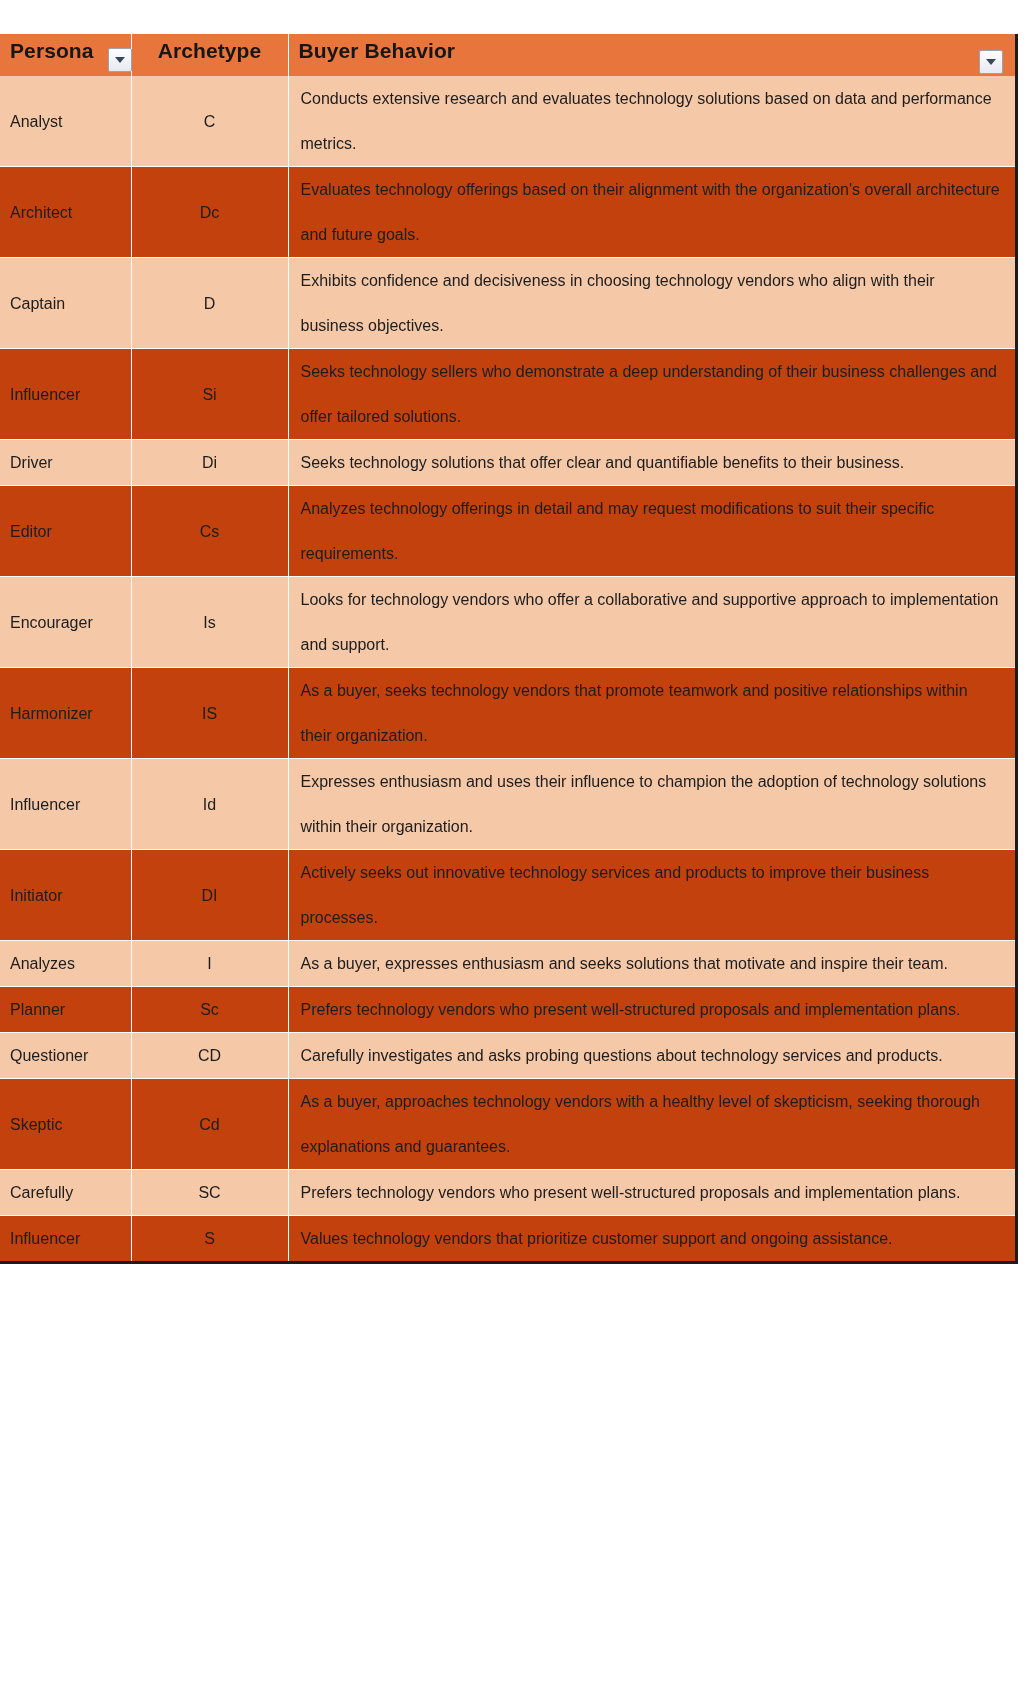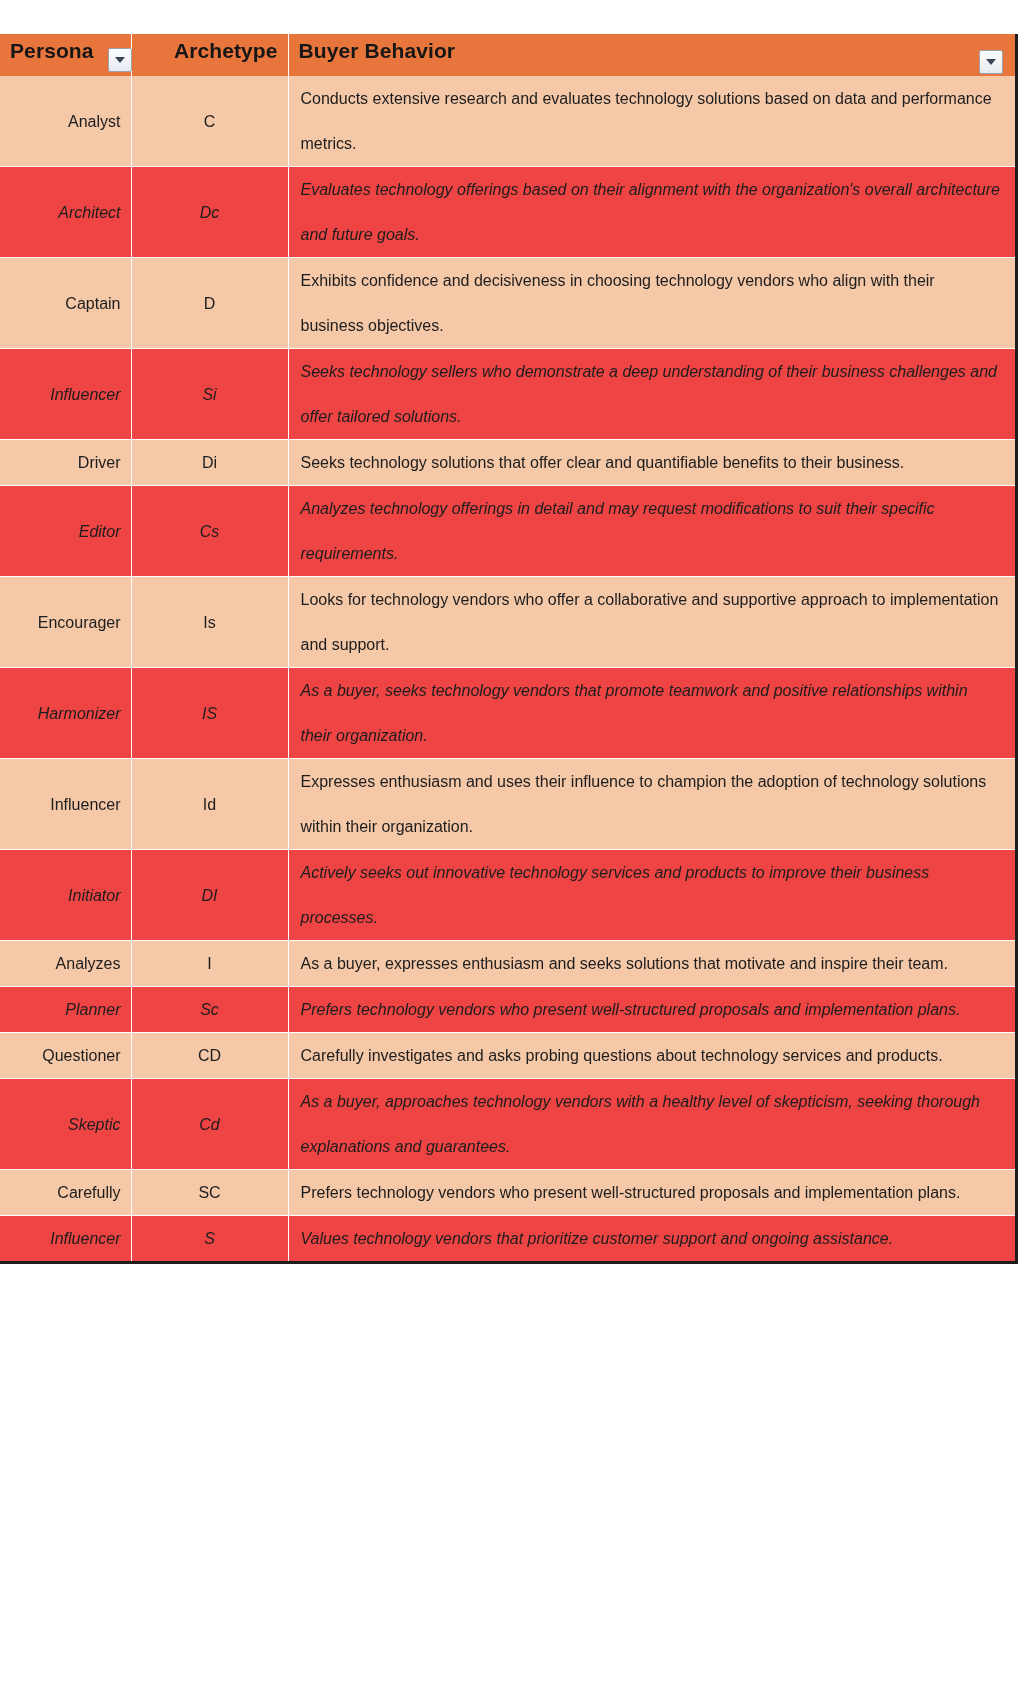--- a/index.html
+++ b/index.html
@@ -53,21 +53,21 @@
   thead th.center { text-align: center; }
   thead th:last-child { border-right: none; }
 
   .hdr-wrap {
     display: flex;
     align-items: flex-start;
     justify-content: space-between;
     width: 100%;
     height: 100%;
   }
-  .hdr-wrap.ctr { justify-content: flex-end; }
+  .hdr-wrap.ctr { justify-content: center; }
   .hdr-label { white-space: nowrap; line-height: 22px; }
 
   
   .filter-btn {
     position: absolute;
     width: 24px;
     height: 24px;
     background: linear-gradient(#fdfdfd, #e6eaf0);
     border: 1px solid #9aa4b1;
     border-radius: 2px;
@@ -105,23 +105,23 @@
     border-right: 1px solid #ffffff;
     border-bottom: 1px solid #ffffff;
     box-sizing: border-box;
     vertical-align: middle;
     line-height: 45px;
     font-weight: 400;
   }
   tbody td:last-child { border-right: none; }
 
   tbody tr.odd  td { background: #F5C8A8; }
-  tbody tr.even td { background: #ef4444; font-style: italic; }
-
-  td.persona   { text-align: right; }
+  tbody tr.even td { background: #c2410c; }
+
+  td.persona   { text-align: left; }
   td.archetype { text-align: center; }
   td.behavior  { text-align: left; padding-left: 12px; padding-right: 14px; }
   td.behavior .txt { display: block; }
 
   
   #fill-handle {
     position: absolute;
     width: 9px;
     height: 9px;
     background: #4169B8;

